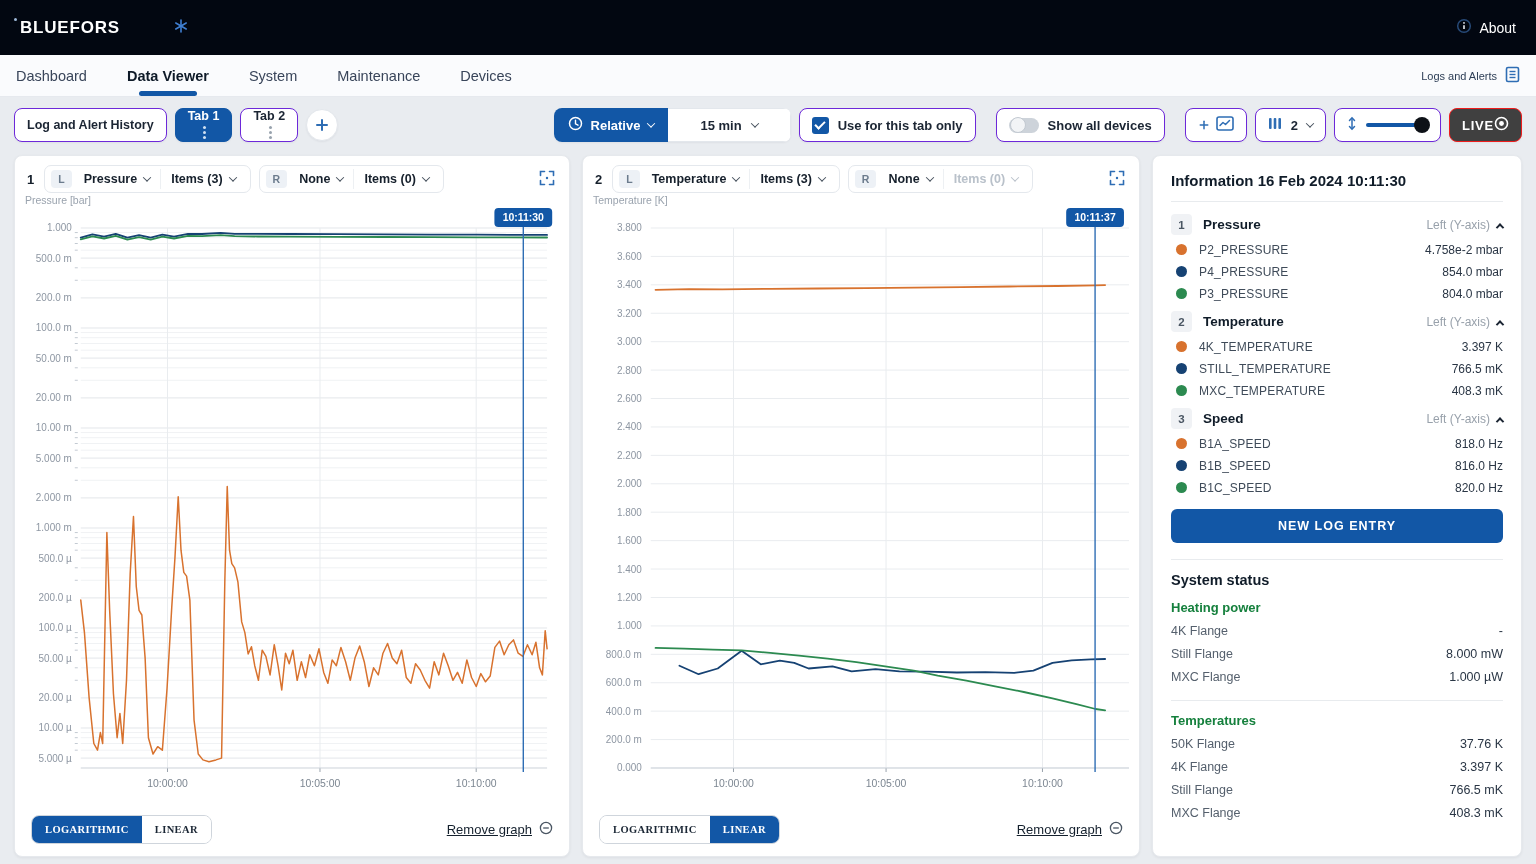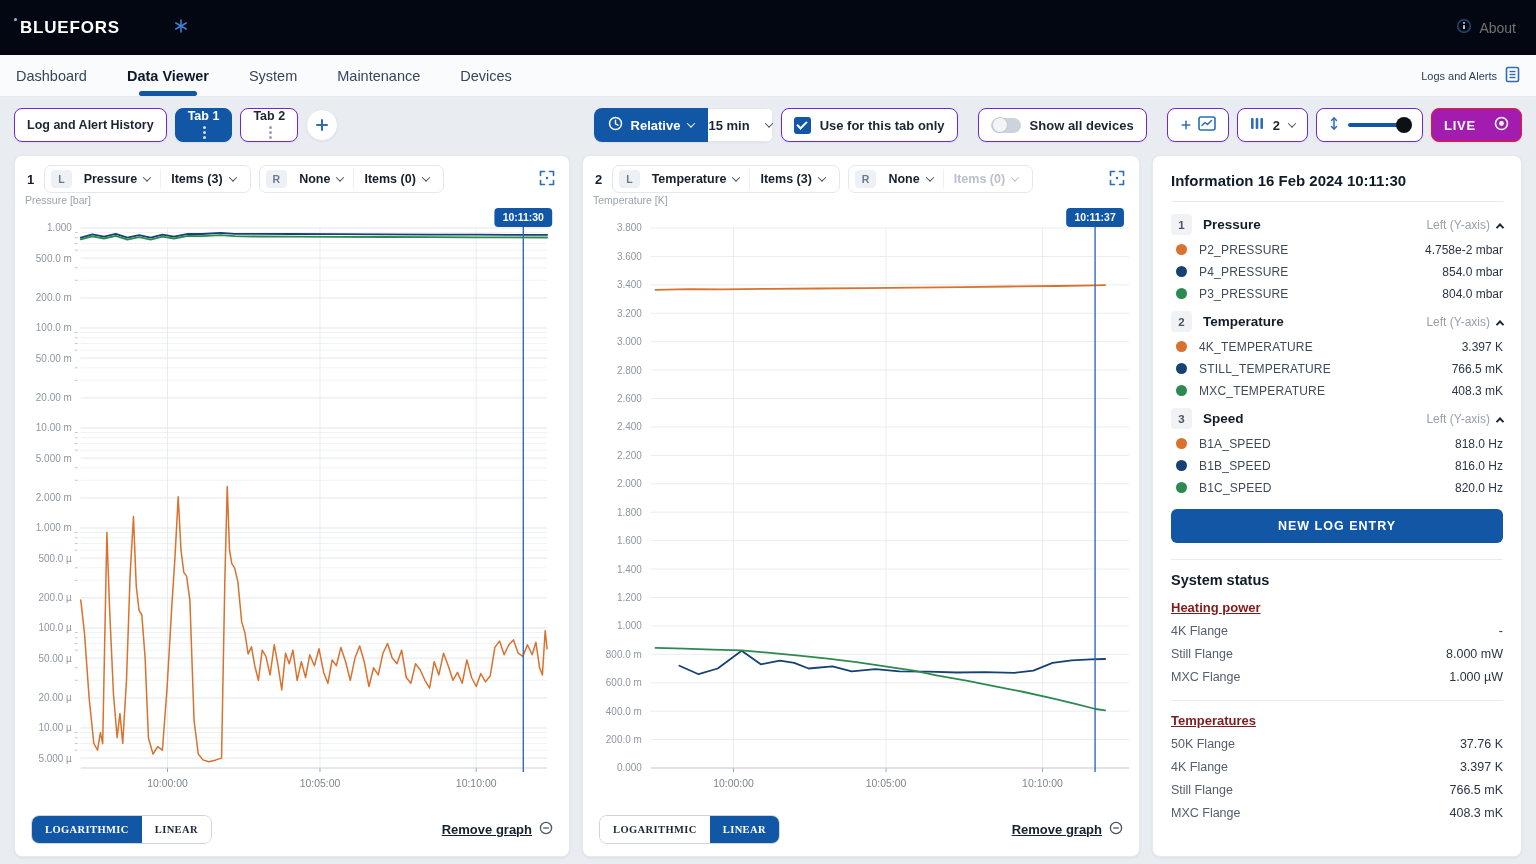--- a/index.html
+++ b/index.html
@@ -4,21 +4,21 @@
 <style>
   * { margin:0; padding:0; box-sizing:border-box; }
   html,body { width:1536px; height:864px; overflow:hidden; background:#e9ecf0;
     font-family:"Liberation Sans", sans-serif; color:#1b2533; }
 
   
   .topbar { height:55px; background:#020711; display:flex; align-items:center; padding:0 20px; }
   .logo { color:#fff; font-size:17px; font-weight:800; letter-spacing:.8px; position:relative; }
   .logo::before { content:""; position:absolute; left:-6px; top:0; width:3px; height:3px; background:#9db8d8; border-radius:50%; }
   .sysmark { margin-left:54px; }
-  .topbar-right { margin-left:auto; display:flex; align-items:center; gap:7px; color:#737373; font-size:14px; cursor:pointer; }
+  .topbar-right { margin-left:auto; display:flex; align-items:center; gap:7px; color:#ffffff; font-size:14px; cursor:pointer; }
 
   
   .nav { height:42px; background:#fafbfd; border-bottom:1px solid #e6e9ee; display:flex; align-items:center; padding:0 16px; gap:40px; }
   .nav-item { font-size:14.5px; color:#39455a; cursor:pointer; position:relative; height:100%; display:flex; align-items:center; }
   .nav-item.active { font-weight:700; color:#0e1a28; }
   .nav-item.active::after { content:""; position:absolute; left:50%; transform:translateX(-50%); bottom:0; width:58px; height:5px; border-radius:3px; background:#1257a6; }
   .nav-right { margin-left:auto; display:flex; align-items:center; gap:8px; font-size:11px; color:#2c3d55; cursor:pointer; }
 
   
   .toolbar { margin:10px 14px 0; height:36px; display:flex; align-items:center; gap:8px; }
@@ -29,32 +29,32 @@
   .kebab { width:3px; height:3px; border-radius:50%; background:#98a2ad; box-shadow:0 -5px 0 #98a2ad, 0 5px 0 #98a2ad; margin-left:2px; }
   .tab-pill.active .kebab { background:#cfe0f2; box-shadow:0 -5px 0 #cfe0f2, 0 5px 0 #cfe0f2; }
   .round-btn { width:32px; height:32px; border-radius:50%; background:#fff; border:1px solid #e3e7ec; display:flex; align-items:center; justify-content:center; cursor:pointer; box-shadow:0 1px 2px rgba(16,24,40,.05); }
   .plus { position:relative; width:12px; height:12px; }
   .plus::before,.plus::after { content:""; position:absolute; background:#2e6db4; border-radius:1px; }
   .plus::before { left:5px; top:0; width:2px; height:12px; }
   .plus::after { left:0; top:5px; width:12px; height:2px; }
   .spacer { flex:1; }
   .compound { display:flex; border-radius:8px; overflow:hidden; box-shadow:0 1px 2px rgba(16,24,40,.05); }
   .compound-blue { background:#1257a6; color:#fff; border:none; display:flex; align-items:center; gap:8px; padding:0 14px; height:34px; font-size:13px; font-weight:700; cursor:pointer; font-family:inherit; }
-  .compound-white { background:#fff; border:1px solid #e3e7ec; border-left:none; display:flex; align-items:center; gap:16px; padding:0 0; height:34px; font-size:13px; font-weight:700; color:#1b2533; cursor:pointer; font-family:inherit; }
+  .compound-white { background:#fff; border:1px solid #e3e7ec; border-left:none; display:flex; align-items:center; gap:10px; padding:0 32px; height:34px; font-size:13px; font-weight:700; color:#1b2533; cursor:pointer; font-family:inherit; }
   .chev { display:inline-block; width:6px; height:6px; border-right:1.8px solid #45505c; border-bottom:1.8px solid #45505c; transform:rotate(45deg) translate(-1px,-1px); }
   .chev.white { border-color:#fff; }
   .chev.dim { border-color:#b9c1ca; }
   .cb { width:17px; height:17px; border-radius:3px; background:#1257a6; display:flex; align-items:center; justify-content:center; margin-right:9px; }
   .cb::after { content:""; width:4px; height:8px; border-right:2px solid #fff; border-bottom:2px solid #fff; transform:rotate(45deg); margin-top:-2px; }
   .toggle { width:30px; height:15px; border-radius:8px; background:#cdd3da; position:relative; margin-right:9px; }
   .toggle .knob { position:absolute; left:1px; top:-1px; width:16px; height:16px; border-radius:50%; background:#f2f4f6; border:1px solid #c2c9d1; }
   .gap16 { width:4px; }
   .slider-track { width:62px; height:4px; border-radius:2px; background:#1257a6; position:relative; margin-left:9px; }
   .slider-knob { position:absolute; right:-2px; top:-6px; width:16px; height:16px; border-radius:50%; background:#0d1117; }
-  .live { background:#a21caf; border-color:#ee1c1c; color:#fff; font-weight:800; letter-spacing:.8px; gap:18px; font-size:13px; }
+  .live { background:#404040; border-color:#ee1c1c; color:#fff; font-weight:800; letter-spacing:.8px; gap:0; font-size:13px; }
 
   
   .main { margin:12px 14px 0; display:flex; gap:12px; height:702px; }
   .panel { background:#fff; border:1px solid #e6e9ed; border-radius:8px; box-shadow:0 1px 3px rgba(16,24,40,.06); position:relative; }
   .chart-panel-1 { width:556px; }
   .chart-panel-2 { width:558px; }
   .info-panel { flex:1; padding:16px 18px; overflow:hidden; }
 
   .chart-head { position:absolute; top:9px; left:12px; right:12px; display:flex; align-items:center; gap:8px; z-index:3; }
   .chart-num { font-size:13px; font-weight:800; color:#16202c; margin-right:2px; }
@@ -66,37 +66,37 @@
   .fsbtn { margin-left:auto; background:none; border:none; cursor:pointer; padding:2px; }
   .unit-label { position:absolute; top:38px; left:10px; font-size:10.5px; color:#9aa3ae; z-index:2; }
   .chart-svg { position:absolute; inset:0; width:100%; height:100%; z-index:1; }
   .chart-svg text.tick { font-size:10px; fill:#8d96a2; }
   .chart-svg text.xtick { font-size:10.5px; fill:#7c8691; }
   .chart-svg text.badge { font-size:10.5px; font-weight:700; fill:#fff; }
   .chart-foot { position:absolute; left:16px; right:16px; bottom:12px; display:flex; align-items:center; justify-content:space-between; z-index:3; }
   .seg { display:flex; border:1px solid #cfd5dc; border-radius:8px; overflow:hidden; background:#fff; }
   .seg button { border:none; padding:8px 13px; font-size:10.5px; font-weight:700; letter-spacing:.4px; background:#fff; color:#1b2735; cursor:pointer; font-family:Liberation Serif, serif; }
   .seg button.on { background:#1257a6; color:#fff; }
-  .remove { display:flex; align-items:center; gap:7px; font-size:13px; font-weight:700; color:#15212e; text-decoration:underline; cursor:pointer; }
+  .remove { display:flex; align-items:center; gap:7px; font-size:13px; font-weight:400; color:#15212e; text-decoration:underline; cursor:pointer; }
 
   
   .info-title { font-size:15px; font-weight:800; color:#101c29; }
   .divider { height:1px; background:#e8ebee; margin:12px 0; }
   .group-head { display:flex; align-items:center; margin-top:10px; }
   .num-chip { width:21px; height:21px; border-radius:4px; background:#f0f2f5; color:#4a5663; font-size:11.5px; font-weight:700; display:flex; align-items:center; justify-content:center; }
   .group-title { font-size:13.5px; font-weight:800; color:#101c29; margin-left:11px; }
   .group-axis { margin-left:auto; display:flex; align-items:center; gap:7px; font-size:12px; color:#98a1ab; cursor:pointer; }
   .chev-up { display:inline-block; width:6px; height:6px; border-right:2px solid #1b2533; border-bottom:2px solid #1b2533; transform:rotate(-135deg) translate(-1px,-1px); margin-top:3px; }
   .item-row { display:flex; align-items:center; margin:7px 0 0 5px; height:15px; }
   .dot { width:11px; height:11px; border-radius:50%; margin-right:12px; flex:none; }
   .item-name { font-size:12px; color:#3f4b59; letter-spacing:.2px; }
   .item-val { margin-left:auto; font-size:12px; color:#2a3645; }
   .newlog { width:100%; margin-top:14px; height:34px; border:none; border-radius:6px; background:#1257a6; color:#fff; font-size:12.5px; font-weight:800; letter-spacing:1px; cursor:pointer; font-family:inherit; }
   .status-title { font-size:14.5px; font-weight:800; color:#101c29; }
-  .sub-title { font-size:13px; font-weight:800; color:#7f1d1d; margin-top:12px;text-decoration:underline; }
+  .sub-title { font-size:13px; font-weight:800; color:#15803d; margin-top:12px; }
   .status-row { display:flex; margin-top:9px; font-size:12.5px; color:#55606d; }
   .status-row .sv { margin-left:auto; color:#2a3645; }
 </style>
 </head>
 <body>
 
 <div class="topbar">
   <span class="logo">BLUEFORS</span>
   <span class="sysmark">
     <svg width="14" height="14" viewBox="0 0 14 14">

